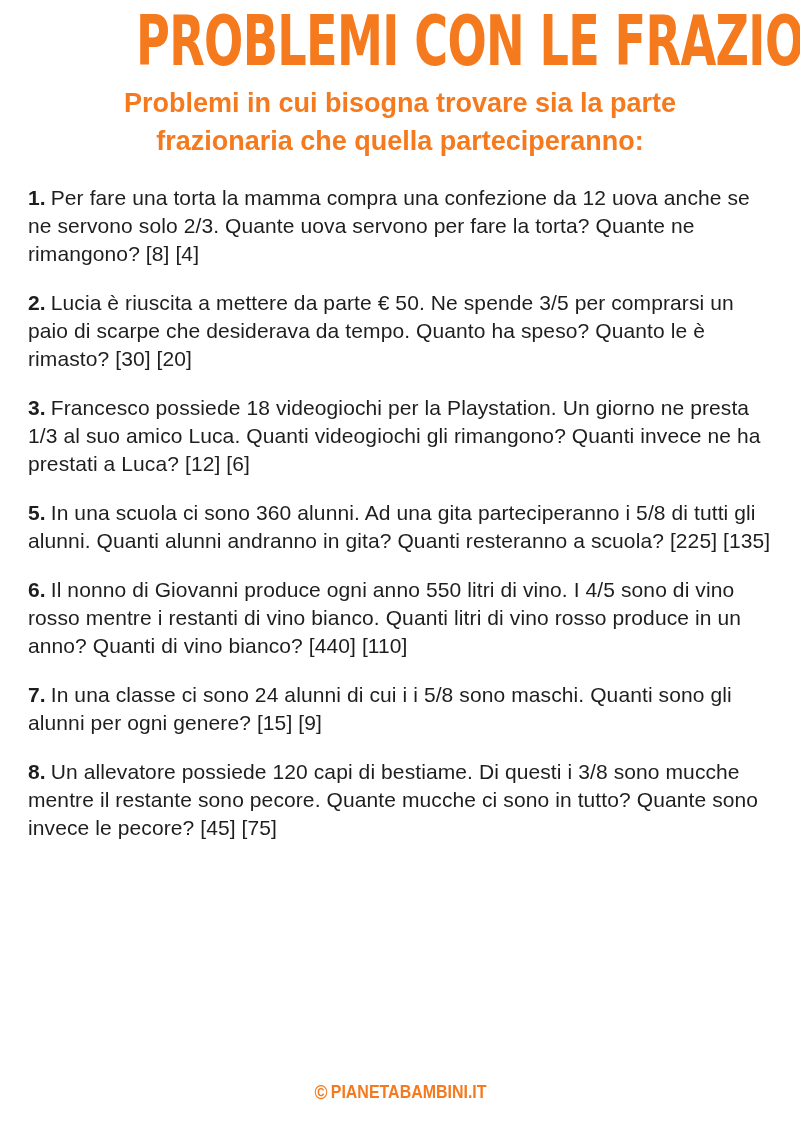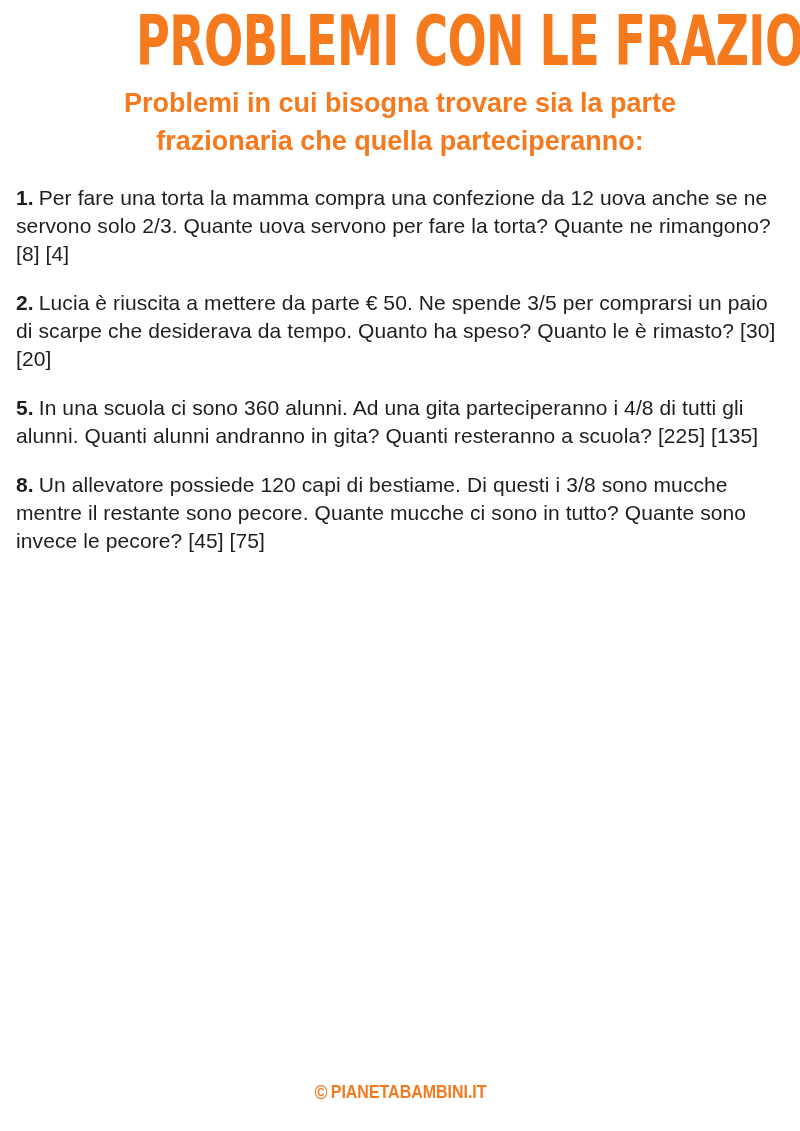--- a/index.html
+++ b/index.html
@@ -17,21 +17,21 @@
     margin:8px 0 0;height:66px;line-height:66px;
     font-family:"DejaVu Sans",sans-serif;
     font-weight:bold;font-size:70px;letter-spacing:-1px;
     color:var(--orange);text-align:center;white-space:nowrap;
     transform:scaleX(0.66);transform-origin:50% 50%;
   }
   .subtitle{
     margin-top:10px;text-align:center;color:var(--orange);
     font-weight:bold;font-size:27px;line-height:38px;
   }
-  .problems{margin:24px 16px 0;}
+  .problems{margin:24px 28px 0;}
   .problem{
     margin:0 0 21px;color:var(--ink);
     font-size:21px;line-height:28px;letter-spacing:0.1px;
     text-align:left;
   }
   .problem .num{font-weight:bold;margin-right:5px;}
   .footer{
     position:absolute;top:1080px;left:0;right:0;
     text-align:center;color:var(--orange);font-weight:bold;
   }
@@ -55,27 +55,36 @@
 
   <div class="problems" id="problems">
   <p class="problem">
     <strong class="num">1.</strong><span class="txt">Per fare una torta la mamma compra una confezione da 12 uova anche se ne servono solo 2/3. Quante uova servono per fare la torta? Quante ne rimangono? [8] [4]</span>
   </p>
 
   <p class="problem">
     <strong class="num">2.</strong><span class="txt">Lucia è riuscita a mettere da parte € 50. Ne spende 3/5 per comprarsi un paio di scarpe che desiderava da tempo. Quanto ha speso? Quanto le è rimasto? [30] [20]</span>
   </p>
 
+  <p class="problem">
+    <strong class="num">3.</strong><span class="txt">Francesco possiede 18 videogiochi per la Playstation. Un giorno ne presta 1/3 al suo amico Luca. Quanti videogiochi gli rimangono? Quanti invece ne ha prestati a Luca? [12] [6]</span>
+  </p>
 
 
   <p class="problem">
-    <strong class="num">5.</strong><span class="txt">In una scuola ci sono 360 alunni. Ad una gita parteciperanno i 4/8 di tutti gli alunni. Quanti alunni andranno in gita? Quanti resteranno a scuola? [225] [135]</span>
+    <strong class="num">5.</strong><span class="txt">In una scuola ci sono 360 alunni. Ad una gita parteciperanno i 5/8 di tutti gli alunni. Quanti alunni andranno in gita? Quanti resteranno a scuola? [225] [135]</span>
   </p>
 
+  <p class="problem">
+    <strong class="num">6.</strong><span class="txt">Il nonno di Giovanni produce ogni anno 550 litri di vino. I 4/5 sono di vino rosso mentre i restanti di vino bianco. Quanti litri di vino rosso produce in un anno? Quanti di vino bianco? [440] [110]</span>
+  </p>
 
+  <p class="problem">
+    <strong class="num">7.</strong><span class="txt">In una classe ci sono 24 alunni di cui i i 5/8 sono maschi. Quanti sono gli alunni per ogni genere? [15] [9]</span>
+  </p>
 
   <p class="problem">
     <strong class="num">8.</strong><span class="txt">Un allevatore possiede 120 capi di bestiame. Di questi i 3/8 sono mucche mentre il restante sono pecore. Quante mucche ci sono in tutto? Quante sono invece le pecore? [45] [75]</span>
   </p>
 </div>
 
   <div class="footer">
     <span class="logo">
       <span class="c">©</span><span>PIANETABAMBINI.IT</span>
     </span>

